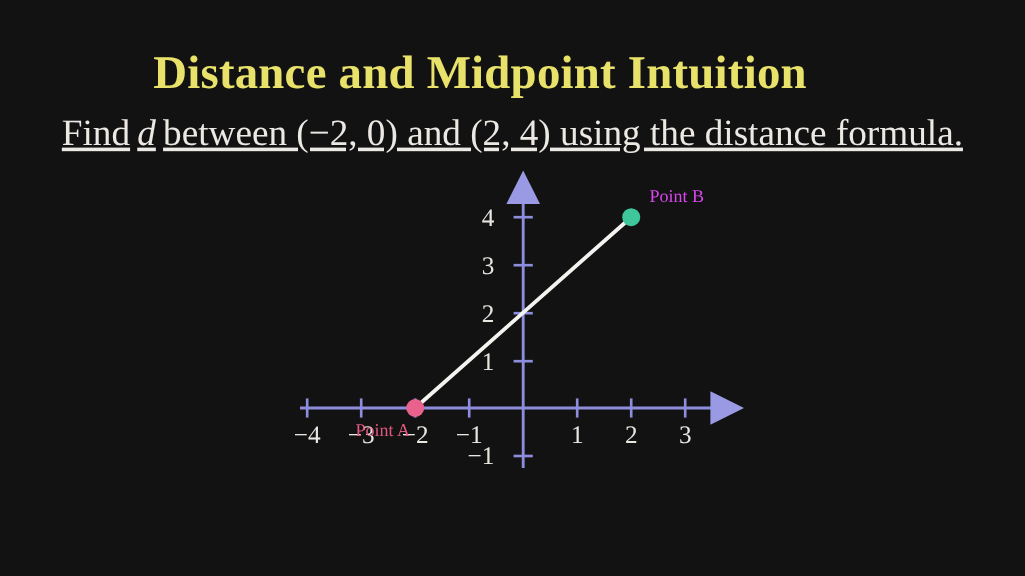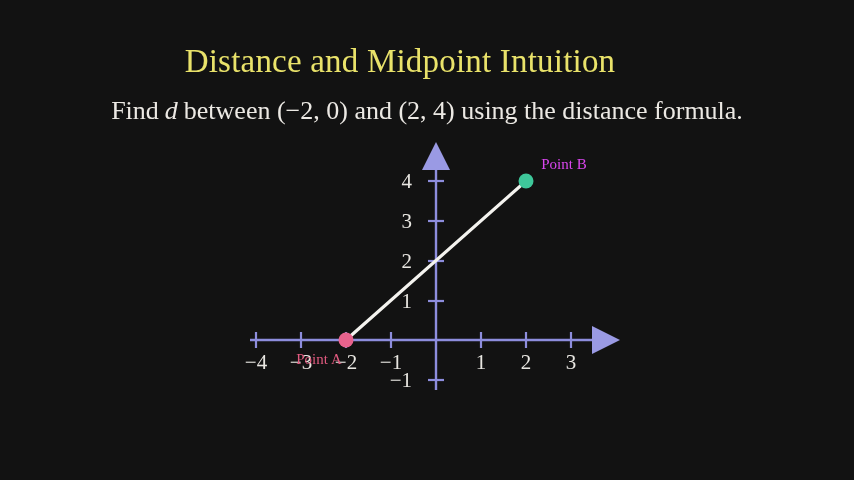--- a/index.html
+++ b/index.html
@@ -17,35 +17,37 @@
   }
 
   
   #title {
     position: absolute;
     left: 0;
     top: 42px;
     width: 800px;
     text-align: center;
     color: #e9e26a;
-    font-size: 33px;
+    font-size: 39px;
     line-height: 38px;
     letter-spacing: 0.2px;
     white-space: nowrap;
+    font-weight: bold;
   }
   #subtitle {
     position: absolute;
     left: 0;
     top: 95px;
     width: 854px;
     text-align: center;
     color: #ece9e4;
-    font-size: 26px;
+    font-size: 31px;
     line-height: 31px;
     white-space: nowrap;
+    text-decoration: underline;
   }
   #subtitle .mathvar {
     font-style: italic;
     padding: 0 1px;
   }
   #subtitle .sp { display: inline-block; width: 5px; }
 
   
   #plot {
     position: absolute;

